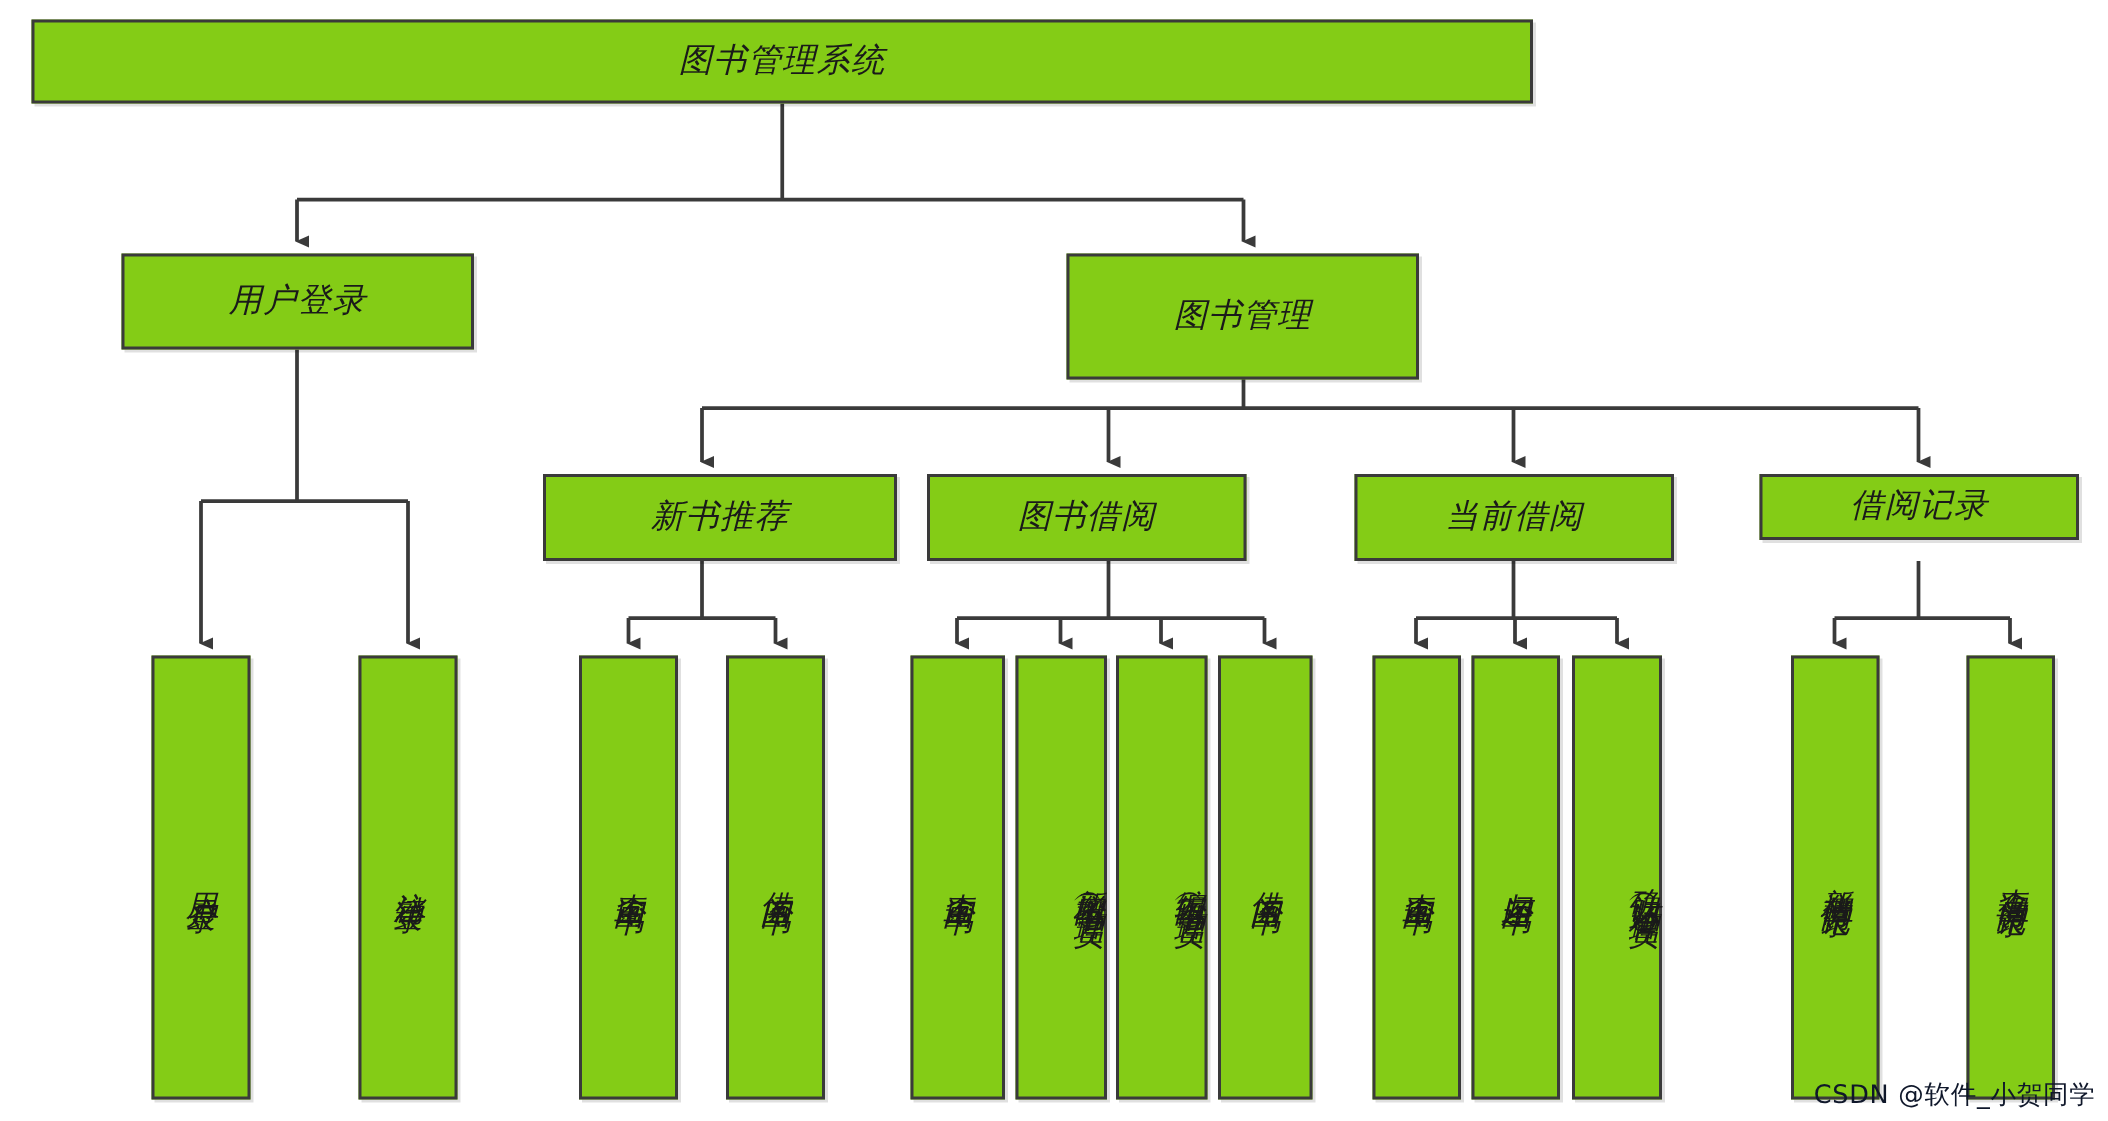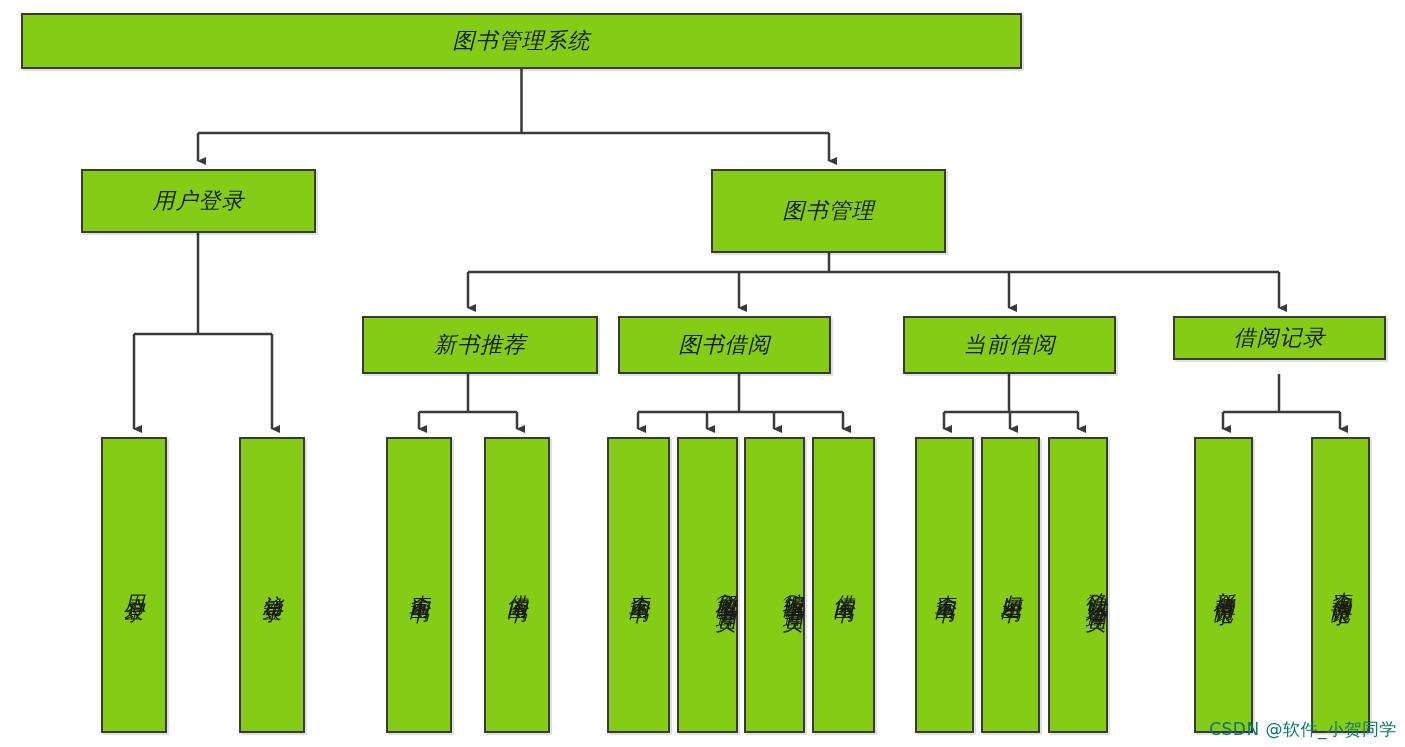--- a/index.html
+++ b/index.html
@@ -58,21 +58,21 @@
   }
   .node-label {
     display: block;
     white-space: nowrap;
   }
   #watermark {
     position: absolute;
     right: 8px;
     bottom: 6px;
     font-size: 17px;
-    color: #0f766e;
+    color: #0f172a;
     letter-spacing: 0.5px;
     white-space: nowrap;
   }
 </style>
 </head>
 <body>
 
 <div id="diagram-root">
 
   <svg class="connectors" viewBox="0 0 1405 747" xmlns="http://www.w3.org/2000/svg">

